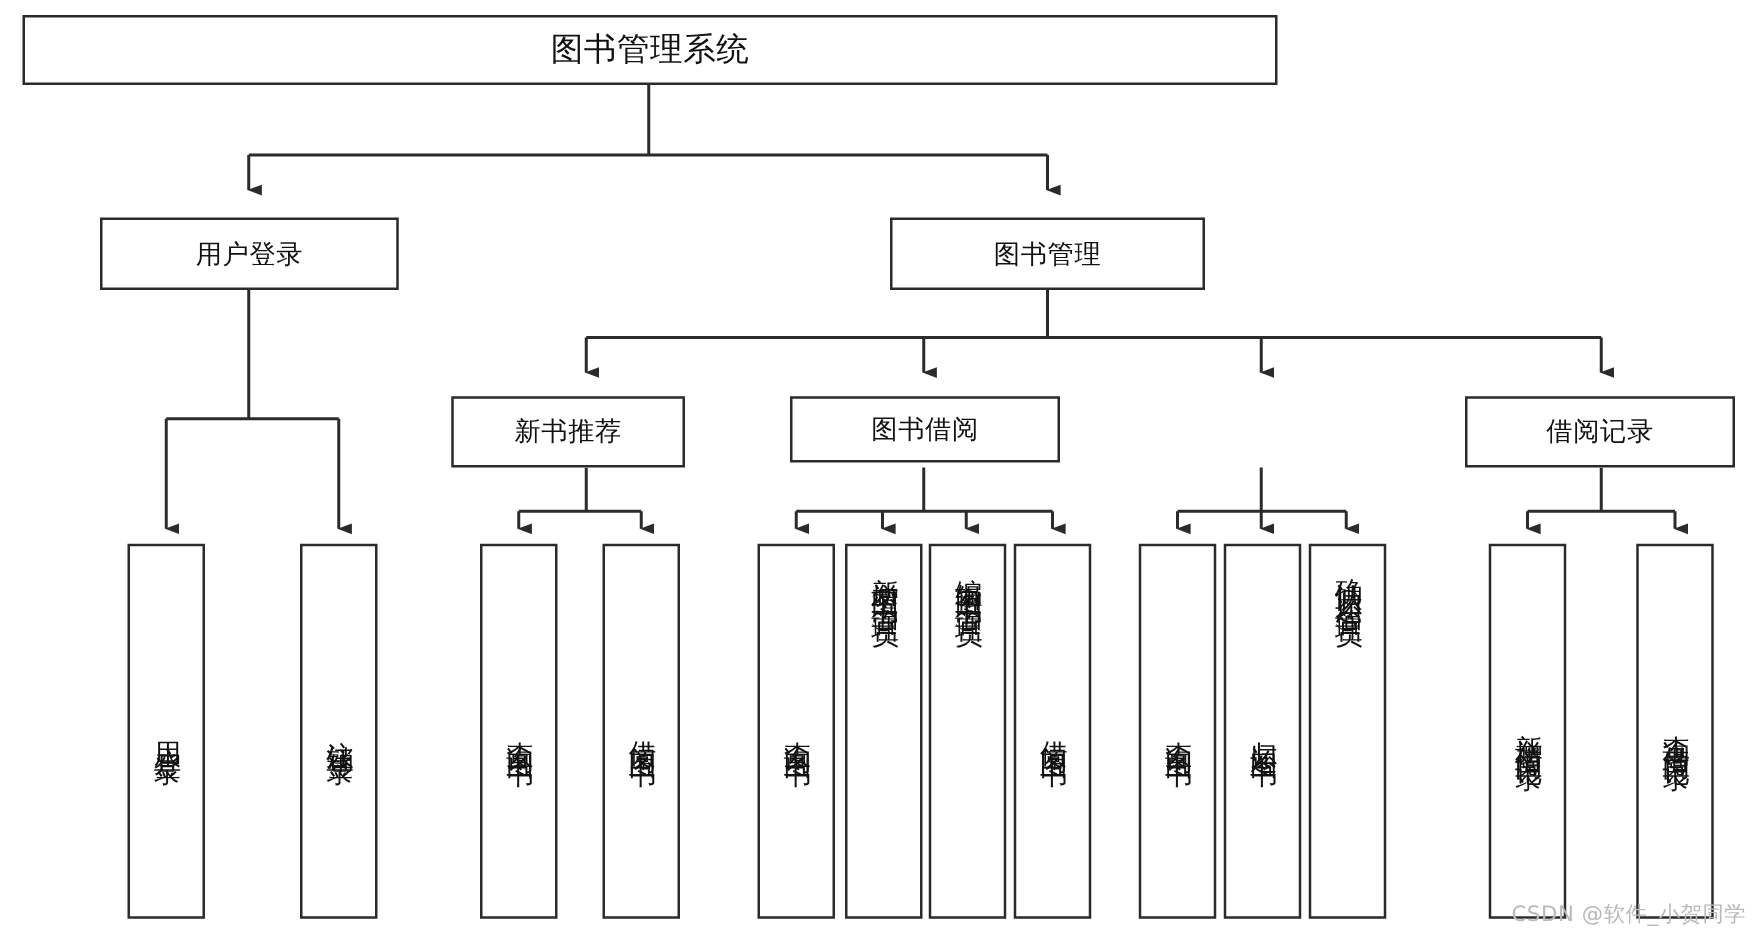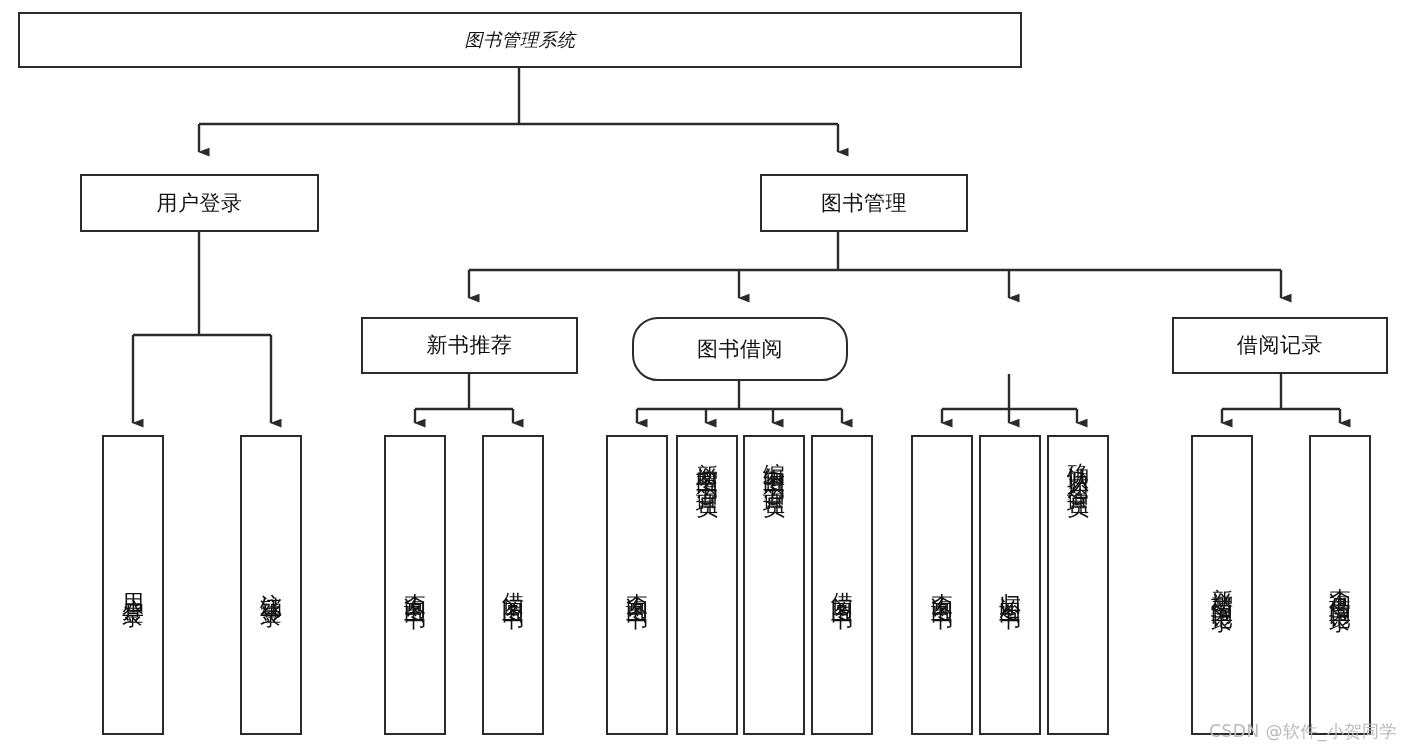--- a/index.html
+++ b/index.html
@@ -42,22 +42,21 @@
     line-height: 1.18;
     letter-spacing: 0.5px;
     white-space: nowrap;
   }
   
   .node.horiz .node-label {
     font-size: 21px;
     writing-mode: horizontal-tb;
   }
   .node.root .node-label {
-    font-size: 18px;
-    font-style: italic;
+    font-size: 26px;
   }
   
   .node.vert {
     align-items: flex-start;
     justify-content: center;
     padding-top: 0;
   }
   .node.vert .node-label {
     writing-mode: vertical-rl;
     text-orientation: upright;
@@ -140,28 +139,28 @@
     </g>
   </svg>
 
   <div class="node horiz root" style="left:18px; top:12px; width:1004px; height:56px;">
     <span class="node-label">图书管理系统</span>
   </div>
 
   <div class="node horiz" style="left:80px; top:174px; width:239px; height:58px;">
     <span class="node-label">用户登录</span>
   </div>
-  <div class="node horiz" style="left:712px; top:174px; width:208px; height:58px;margin-left:48px;">
+  <div class="node horiz" style="left:712px; top:174px; width:252px; height:58px;">
     <span class="node-label">图书管理</span>
   </div>
 
-  <div class="node horiz" style="left:361px; top:317px; width:217px; height:57px;">
+  <div class="node horiz" style="left:361px; top:317px; width:187px; height:57px;">
     <span class="node-label">新书推荐</span>
   </div>
-  <div class="node horiz" style="left:632px; top:317px; width:216px; height:64px;border-radius:26px;">
+  <div class="node horiz" style="left:632px; top:317px; width:216px; height:53px;">
     <span class="node-label">图书借阅</span>
   </div>
   <div class="node horiz" style="left:1172px; top:317px; width:216px; height:57px;">
     <span class="node-label">借阅记录</span>
   </div>
 
   <div class="node vert center-text" style="left:102px; top:435px; width:62px; height:300px;">
     <span class="node-label">用户登录</span>
   </div>
   <div class="node vert center-text" style="left:240px; top:435px; width:62px; height:300px;">

